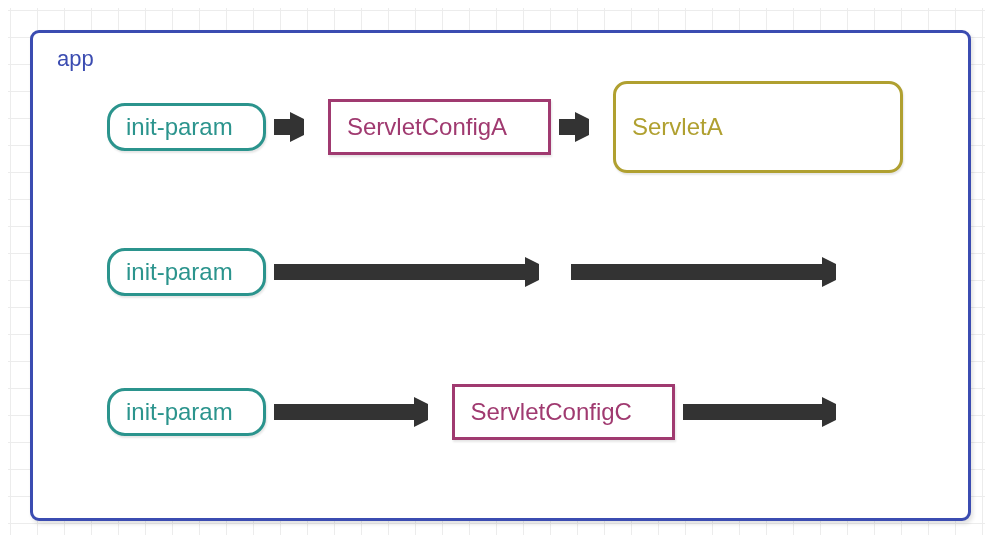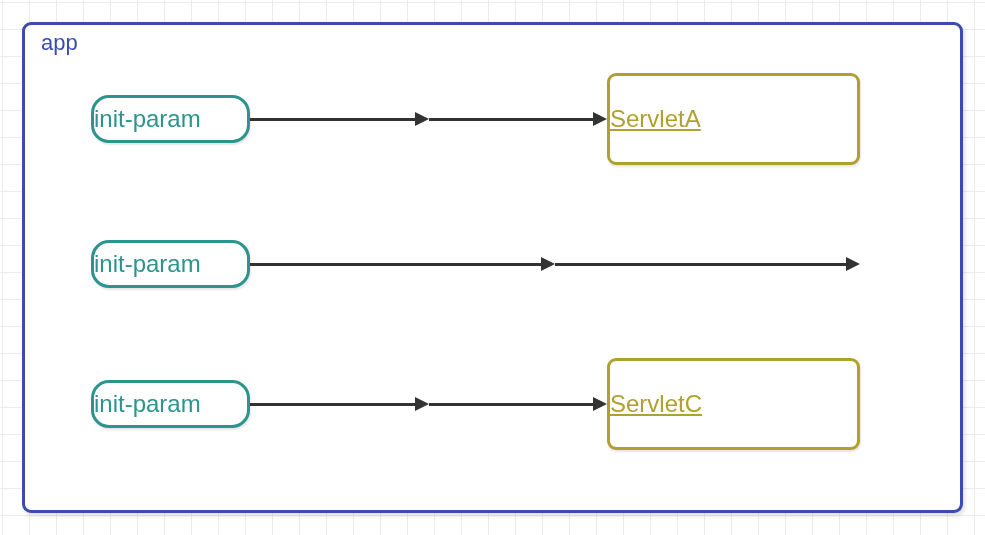--- a/index.html
+++ b/index.html
@@ -1,15 +1,15 @@
 <!DOCTYPE html>
 <html style="--container: #3b4cb1; --param: #2b948d; --config: #a03a70; --servlet: #b0a030; --arrow: #333333; --grid: #ececec;"><head>
 <meta charset="utf-8">
 <style>
-  * { margin: 0; padding: 0; box-sizing: border-box; }
+  * { margin: 0; padding: 8px; box-sizing: border-box; }
   html, body {
     width: 985px; height: 535px;
     font-family: "Liberation Sans", "DejaVu Sans", sans-serif;
     background-color: #ffffff;
   }
   body {
     position: relative;
     background-image:
       linear-gradient(var(--grid, #ececec) 1px, transparent 1px),
       linear-gradient(90deg, var(--grid, #ececec) 1px, transparent 1px);
@@ -59,26 +59,25 @@
     color: var(--param, #2b948d);
     box-shadow: 1px 2px 2px rgba(0,0,0,0.10);
   }
   .config-node {
     width: 223px; height: 56px;
     border: 3px solid var(--config, #a03a70);
     color: var(--config, #a03a70);
     box-shadow: 1px 2px 2px rgba(0,0,0,0.10);
   }
   .servlet-node {
-    width: 253px; height: 92px;
+    width: 290px; height: 92px;
     border: 3px solid var(--servlet, #b0a030);
-    border-radius: 9px;
+    border-radius: 14px;
     color: var(--servlet, #b0a030);
     box-shadow: 1px 2px 2px rgba(0,0,0,0.10);
-    text-decoration: underline;
   }
   .arrow {
     flex-grow: 1;
     display: flex;
     align-items: center;
     height: 14px;
   }
   .arrow .shaft {
     flex-grow: 1;
     height: 3px;
@@ -98,20 +97,23 @@
   <div class="app-label">app</div>
 
   <div class="row row-1">
     <div class="node param-node">
       <span>init-param</span>
     </div>
     <div class="arrow">
       <div class="shaft"></div>
       <div class="head"></div>
     </div>
+    <div class="node config-node">
+      <span>ServletConfigA</span>
+    </div>
     <div class="arrow">
       <div class="shaft"></div>
       <div class="head"></div>
     </div>
     <div class="node servlet-node">
       <span>ServletA</span>
     </div>
   </div>
 
   <div class="row row-2">
@@ -129,21 +131,21 @@
   </div>
 
   <div class="row row-3">
     <div class="node param-node">
       <span>init-param</span>
     </div>
     <div class="arrow">
       <div class="shaft"></div>
       <div class="head"></div>
     </div>
+    <div class="node config-node">
+      <span>ServletConfigC</span>
+    </div>
     <div class="arrow">
       <div class="shaft"></div>
       <div class="head"></div>
-    </div>
-    <div class="node servlet-node">
-      <span>ServletC</span>
     </div>
   </div>
 </div>
 
 </body></html>

